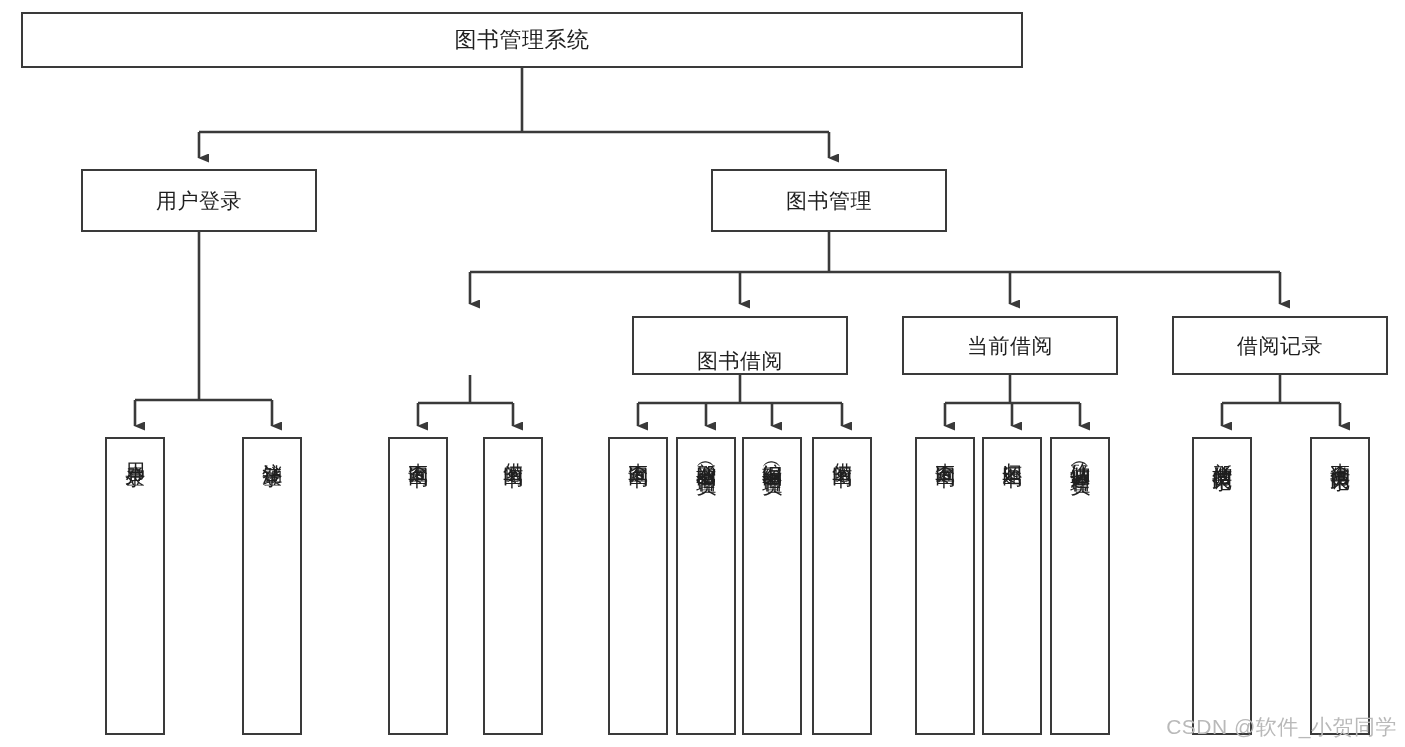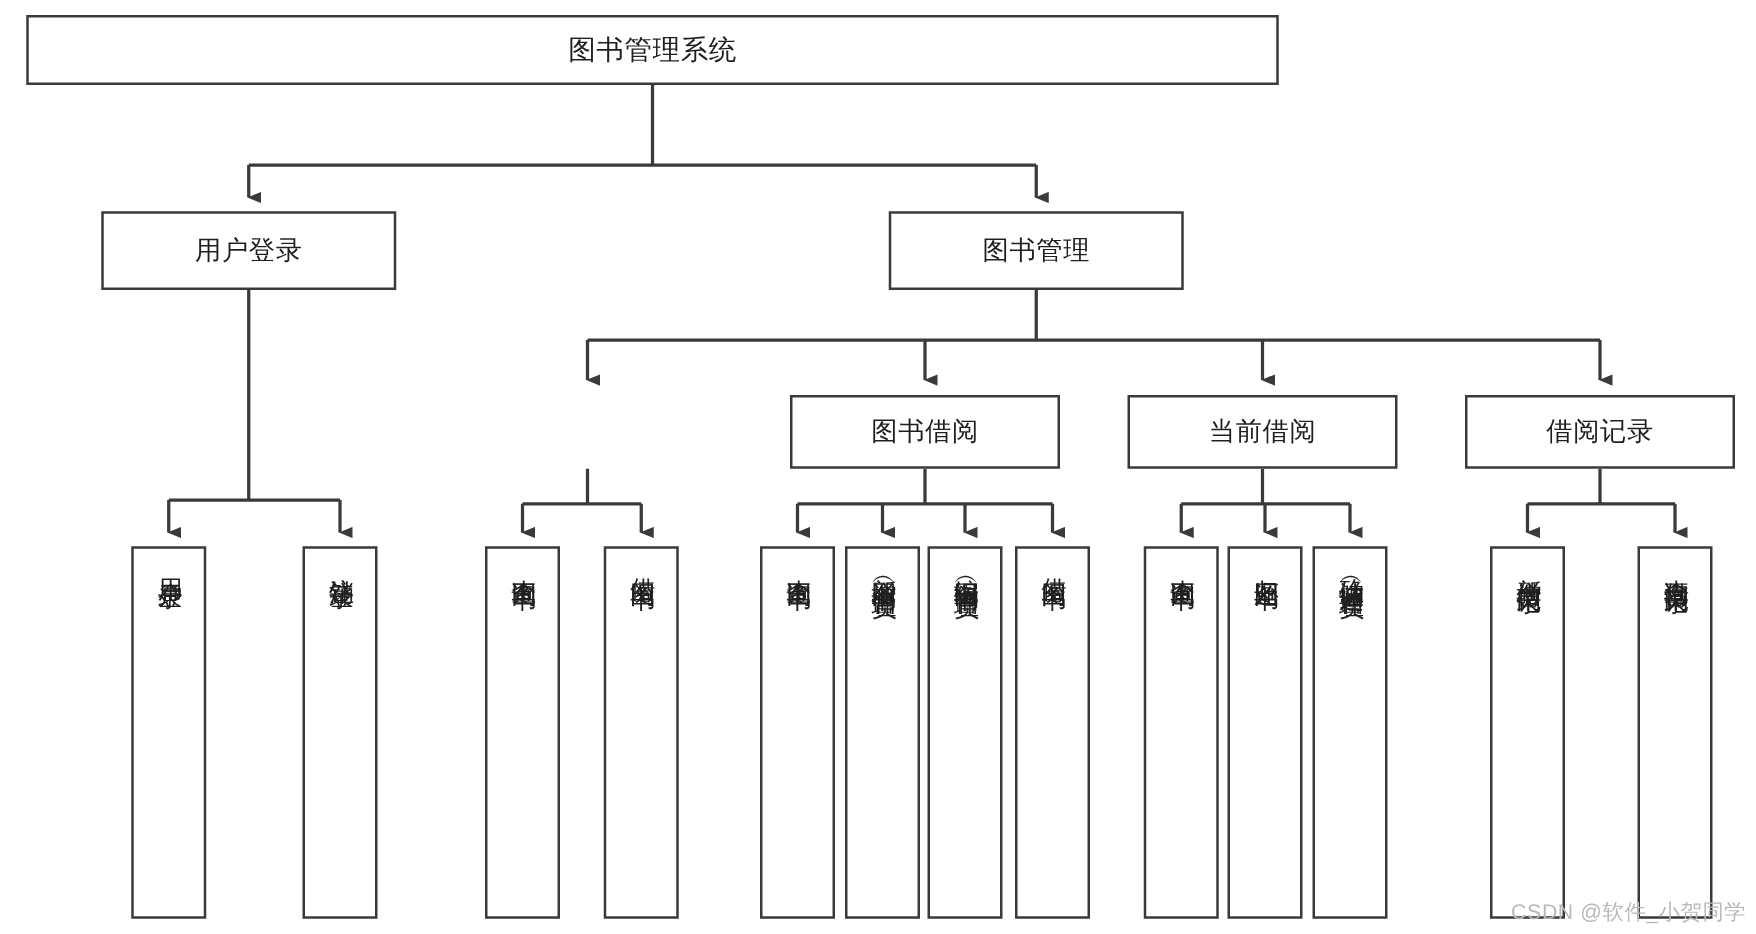--- a/index.html
+++ b/index.html
@@ -47,21 +47,21 @@
     text-orientation:upright;
     font-size:20px;
     line-height:1.18;
     letter-spacing:2px;
     white-space:nowrap;
   }
   .watermark{
     position:absolute;
     right:8px;
     bottom:6px;
-    font-size:17px;
+    font-size:21px;
     color:#b9b9b9;
     letter-spacing:0.5px;
     z-index:5;
     user-select:none;
     white-space:nowrap;
     text-align:center;
   }
 </style>
 </head>
 <body>
@@ -122,21 +122,21 @@
     <span class="lbl">图书管理系统</span>
   </div>
 
   <div class="node h-node" style="left:81px;top:169px;width:236px;height:63px;">
     <span class="lbl">用户登录</span>
   </div>
   <div class="node h-node" style="left:711px;top:169px;width:236px;height:63px;">
     <span class="lbl">图书管理</span>
   </div>
 
-  <div class="node h-node" style="left:632px;top:316px;width:216px;height:59px;">
+  <div class="node h-node" style="left:632px;top:316px;width:216px;height:59px;align-items:flex-end;">
     <span class="lbl">图书借阅</span>
   </div>
   <div class="node h-node" style="left:1172px;top:316px;width:216px;height:59px;">
     <span class="lbl">借阅记录</span>
   </div>
   <div class="node h-node" style="left:902px;top:316px;width:216px;height:59px;">
     <span class="lbl">当前借阅</span>
   </div>
 
   <div class="node v-node" style="left:105px;top:437px;width:60px;height:298px;">

